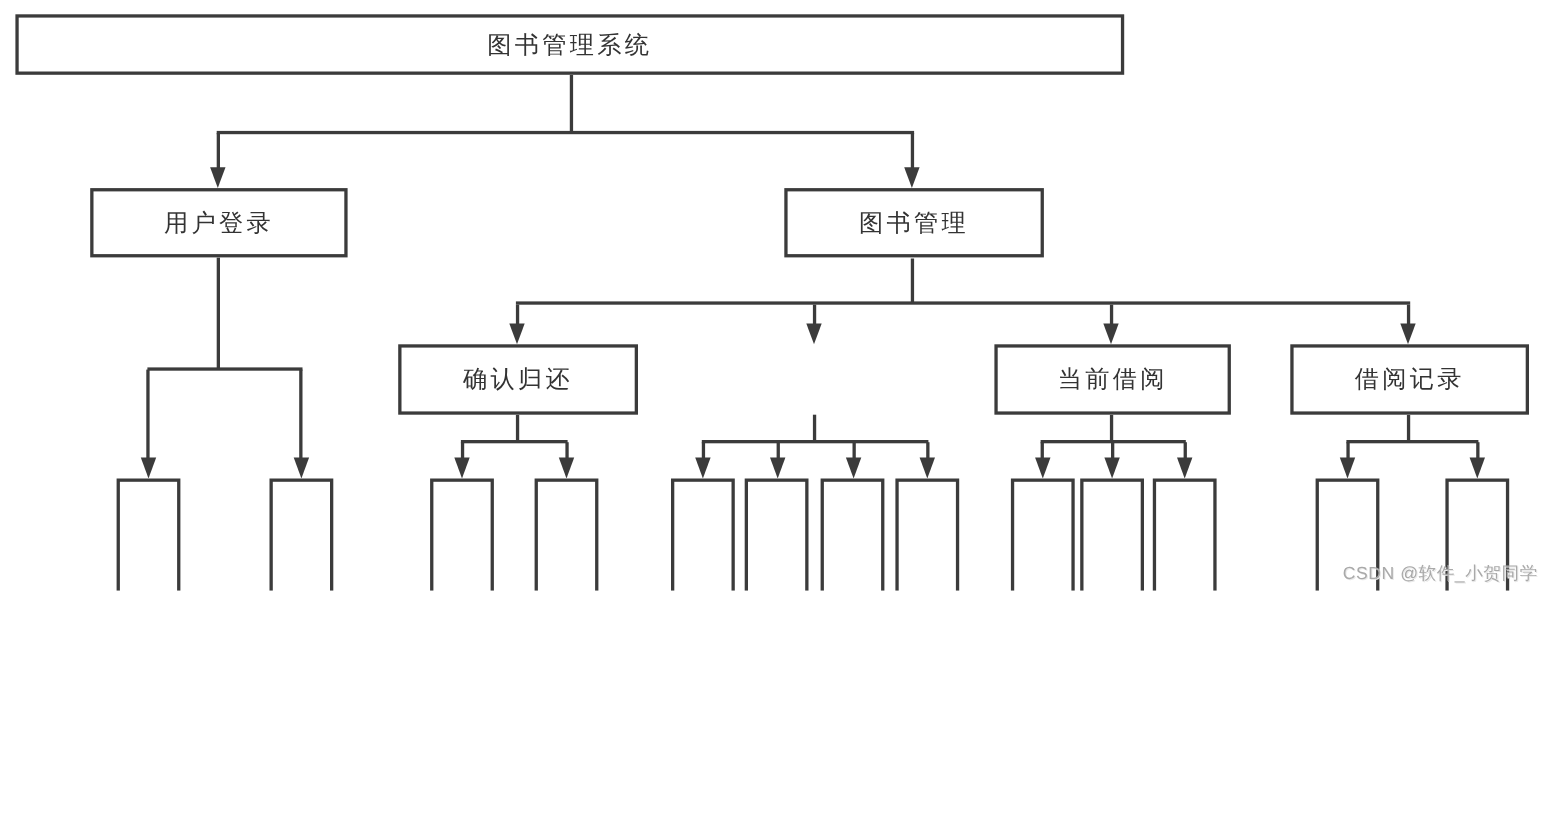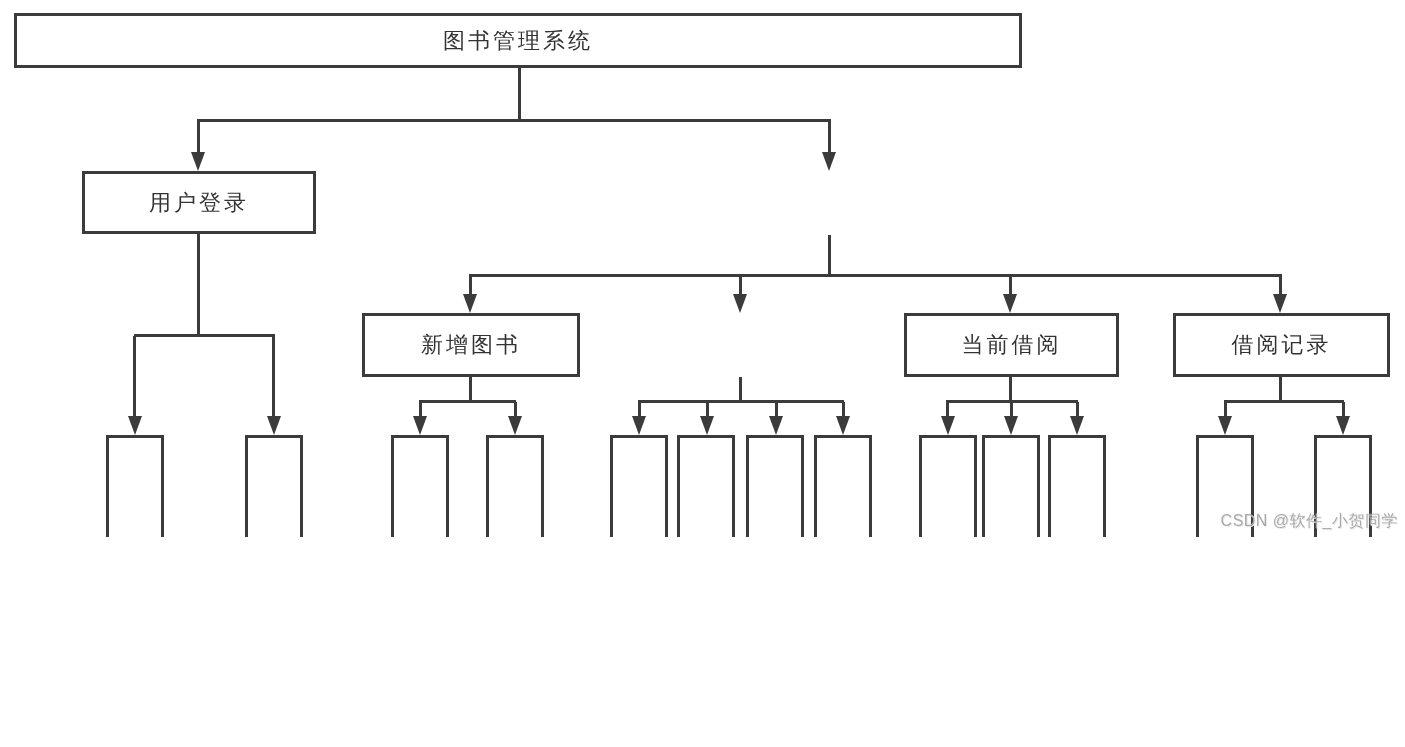--- a/index.html
+++ b/index.html
@@ -95,23 +95,26 @@
   <div class="vline" style="left:1342px;top:402px;height:16px"></div>
   <div class="ah" style="left:1336px;top:416px"></div>
 
   <div class="box hbox" style="left:14px;top:13px;width:1008px;height:55px">
     <span class="lbl">图书管理系统</span>
   </div>
 
   <div class="box hbox" style="left:82px;top:171px;width:234px;height:63px">
     <span class="lbl">用户登录</span>
   </div>
+  <div class="box hbox" style="left:713px;top:171px;width:236px;height:63px">
+    <span class="lbl">图书管理</span>
+  </div>
 
   <div class="box hbox" style="left:362px;top:313px;width:218px;height:64px">
-    <span class="lbl">新增图书</span>
+    <span class="lbl">确认归还</span>
   </div>
   <div class="box hbox" style="left:904px;top:313px;width:215px;height:64px">
     <span class="lbl">当前借阅</span>
   </div>
   <div class="box hbox" style="left:1173px;top:313px;width:217px;height:64px">
     <span class="lbl">借阅记录</span>
   </div>
 
   <div class="box vbox" style="left:106px">
     <span class="lbl">用户登录</span>

